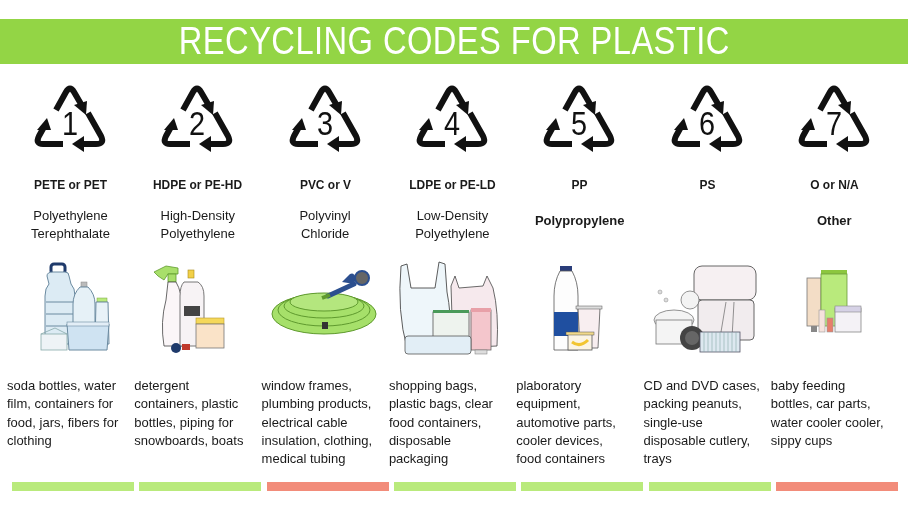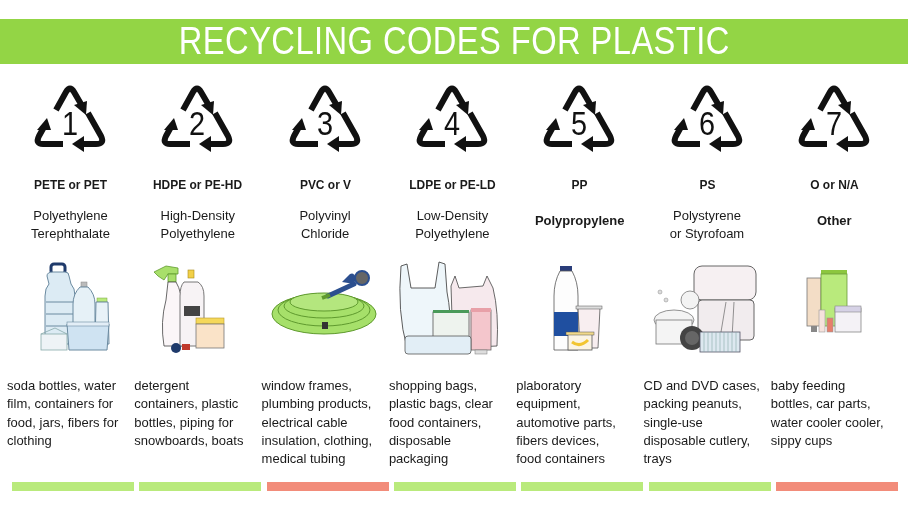--- a/index.html
+++ b/index.html
@@ -291,21 +291,21 @@
     <rect x="56" y="54" width="26" height="3" fill="#ddd" stroke="#555" stroke-width="0.5"></rect>
     <rect x="48" y="82" width="24" height="16" fill="#fbf4e4" stroke="#555" stroke-width="0.8"></rect>
     <rect x="46" y="80" width="28" height="3" fill="#f1d98a" stroke="#555" stroke-width="0.5"></rect>
     <path d="M52 90 Q60 96 68 88" stroke="#f2c531" stroke-width="3" fill="none"></path>
         </svg>
       </div>
       <div class="uses">
         <div>plaboratory</div>
         <div>equipment,</div>
         <div>automotive parts,</div>
-        <div>fibers devices,</div>
+        <div>cooler devices,</div>
         <div>food containers</div>
       </div>
       <div class="bar" style="background: rgb(185, 234, 124);"></div>
     </div>
     <div class="col" style="left: 643.5px;">
       <div class="symbol">
   <svg viewBox="0 0 82 80">
     <g fill="none" stroke="#111" stroke-width="6" stroke-linecap="butt" stroke-linejoin="round">
 
       <path d="M27 30 L37 12 Q41 5 45 12 L52 24"></path>
@@ -319,24 +319,20 @@
       <polygon points="45,25 58,21 57,35"></polygon>
 
       <polygon points="55,56 55,72 43,64"></polygon>
 
       <polygon points="8,50 22,50 18,38"></polygon>
     </g>
   </svg>
 <div class="code-num">6</div>
       </div>
       <div class="abbr">PS</div>
-      <div class="fullname">
-        <div>Polystyrene</div>
-        <div>or Styrofoam</div>
-      </div>
       <div class="illus">
         <svg viewBox="0 0 119 110">
     <rect x="46" y="14" width="62" height="34" rx="8" fill="#f6f0f2" stroke="#666" stroke-width="1"></rect>
     <rect x="50" y="48" width="56" height="40" rx="4" fill="#f1ecee" stroke="#666" stroke-width="1"></rect>
     <path d="M78 50 L72 86 M86 50 L84 86" stroke="#777" stroke-width="0.8"></path>
     <ellipse cx="26" cy="68" rx="20" ry="10" fill="#f4f4f4" stroke="#777" stroke-width="0.8"></ellipse>
     <rect x="8" y="68" width="36" height="24" fill="#f4f4f4" stroke="#777" stroke-width="0.8"></rect>
     <circle cx="42" cy="48" r="9" fill="#f3f3f3" stroke="#777" stroke-width="0.8"></circle>
     <circle cx="12" cy="40" r="2" fill="#ddd" stroke="#888" stroke-width="0.5"></circle>
     <circle cx="18" cy="48" r="2" fill="#ddd" stroke="#888" stroke-width="0.5"></circle>

